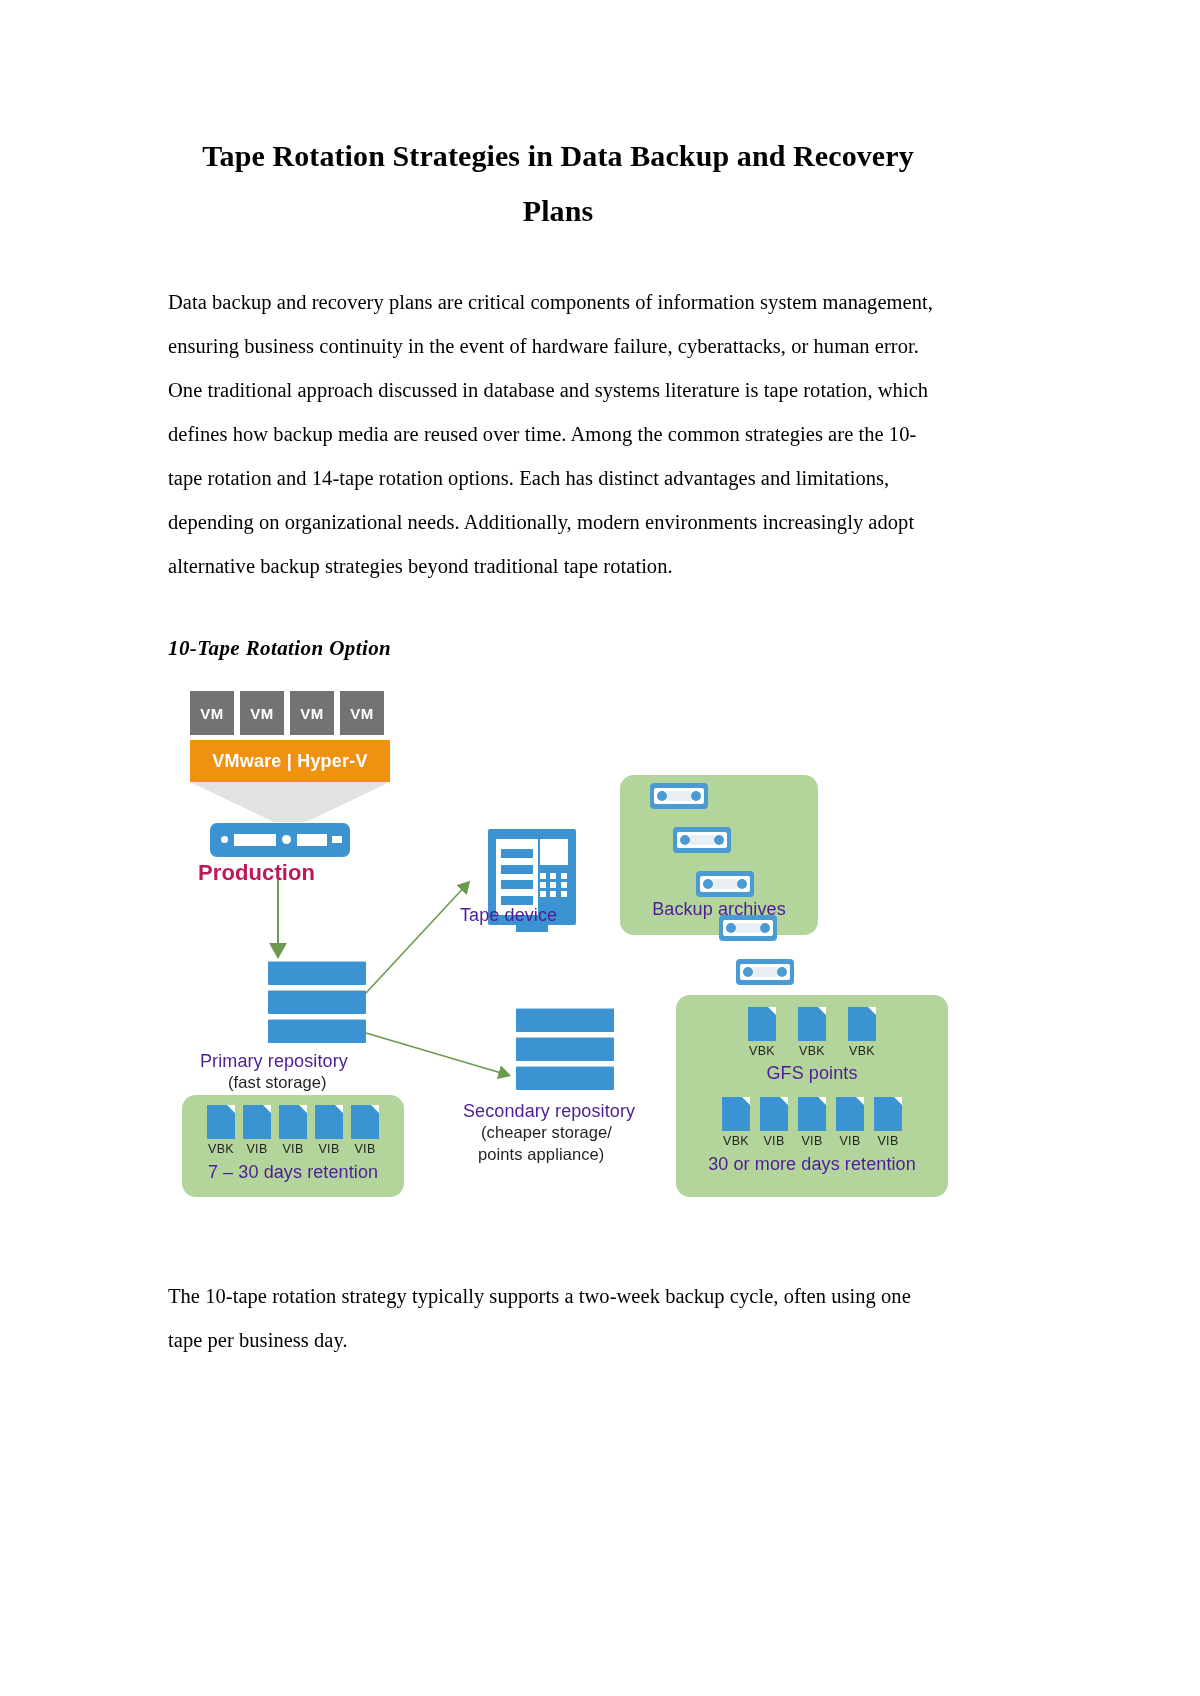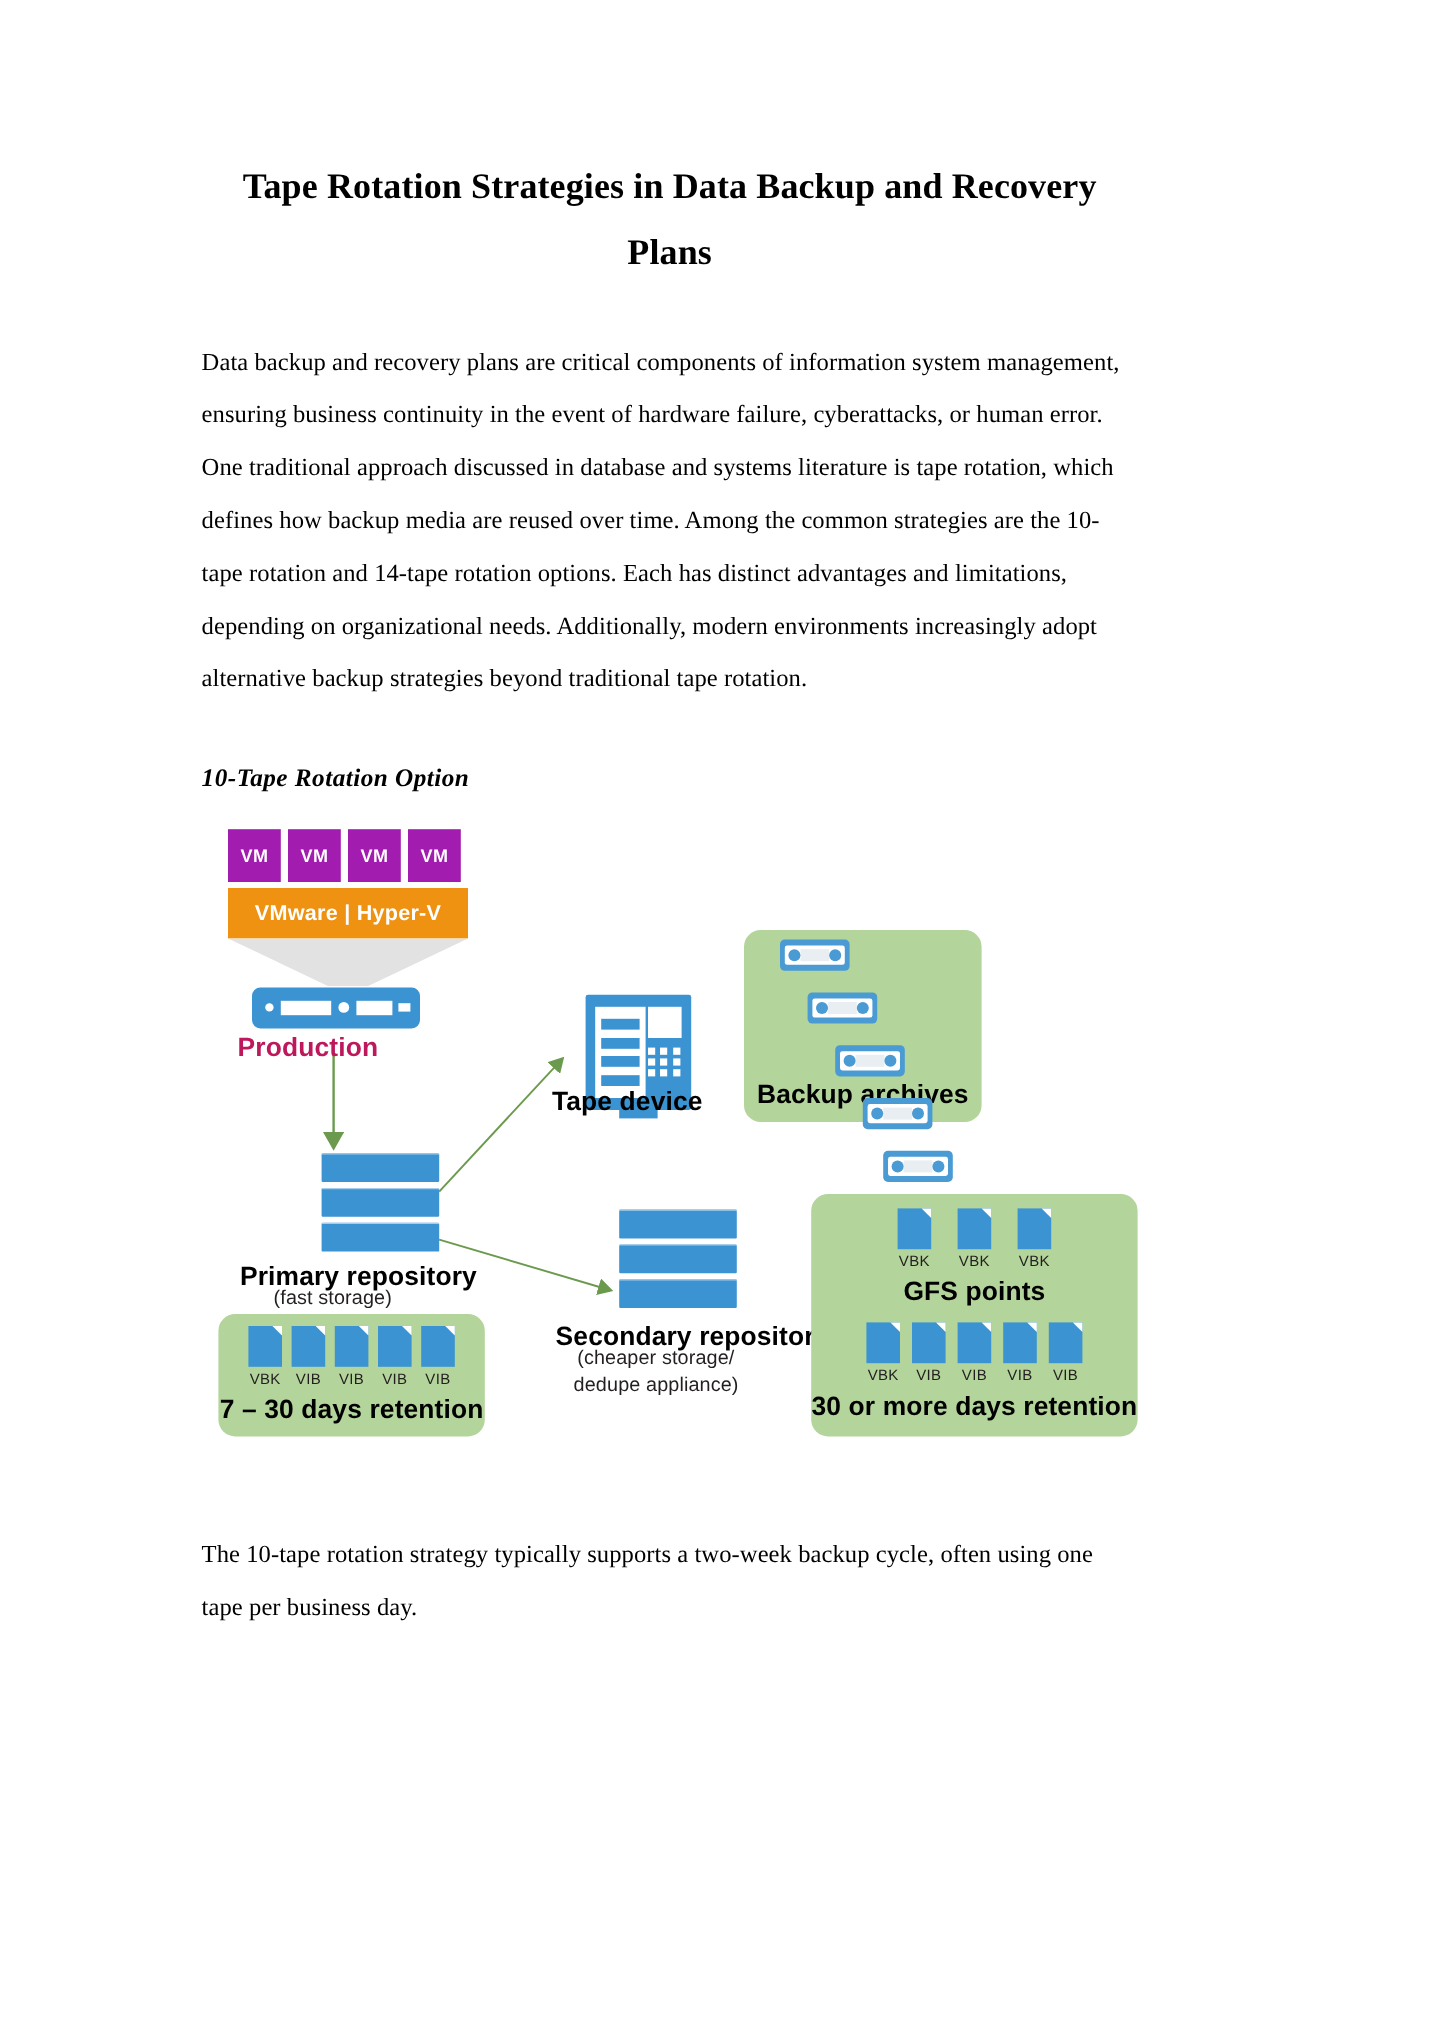--- a/index.html
+++ b/index.html
@@ -81,21 +81,21 @@
 
   
   .green-panel {
     background:#b3d49a;
     border-radius:14px;
   }
 
   
   .vm-box {
     width:44px; height:44px;
-    background:#a21caf;
+    background:#737373;
     color:#fff;
     font-weight:bold;
     font-size:15px;
     display:flex; align-items:center; justify-content:center;
     letter-spacing:0.4px;
   }
   .hypervisor-bar {
     width:200px; height:42px;
     background:#ef9212;
     color:#fff;
@@ -127,23 +127,23 @@
     height:12px; background:#fff;
   }
   .label-bold {
     font-weight:bold;
     font-size:22px;
     color:#be185d;
     letter-spacing:0.1px;
     white-space:nowrap;
   }
   .label-bold-sm {
-    font-weight:bold;
-    font-size:22px;
-    color:#000000;
+    font-weight:normal;
+    font-size:18px;
+    color:#4c1d95;
     letter-spacing:0.1px;
     white-space:nowrap;
   }
   .label-reg-sm {
     font-weight:normal;
     font-size:16.5px;
     color:#231f20;
     letter-spacing:0.1px;
     white-space:nowrap;
   }
@@ -417,21 +417,21 @@
         <div class="label-bold-sm" style="text-align:center; margin-top:4px;">Backup archives</div>
       </div>
 
       <div class="abs repo-stack" style="left:348px; top:325px;">
         <div class="repo-slab"></div>
         <div class="repo-slab"></div>
         <div class="repo-slab"></div>
       </div>
       <div class="abs label-bold-sm" style="left:295px; top:418px;">Secondary repository</div>
       <div class="abs label-reg-sm" style="left:313px; top:440px;">(cheaper storage/</div>
-      <div class="abs label-reg-sm" style="left:310px; top:462px;">dedupe appliance)</div>
+      <div class="abs label-reg-sm" style="left:310px; top:462px;">points appliance)</div>
 
       <div class="abs green-panel" style="left:508px; top:312px; width:272px; height:202px;">
         <div style="display:flex; justify-content:center; gap:22px; padding-top:12px;">
           <div class="file-col">
             <div class="file-icon">
                 <span class="file-fold"></span>
               </div>
             <div class="label-tiny">VBK</div>
           </div>
           <div class="file-col">

